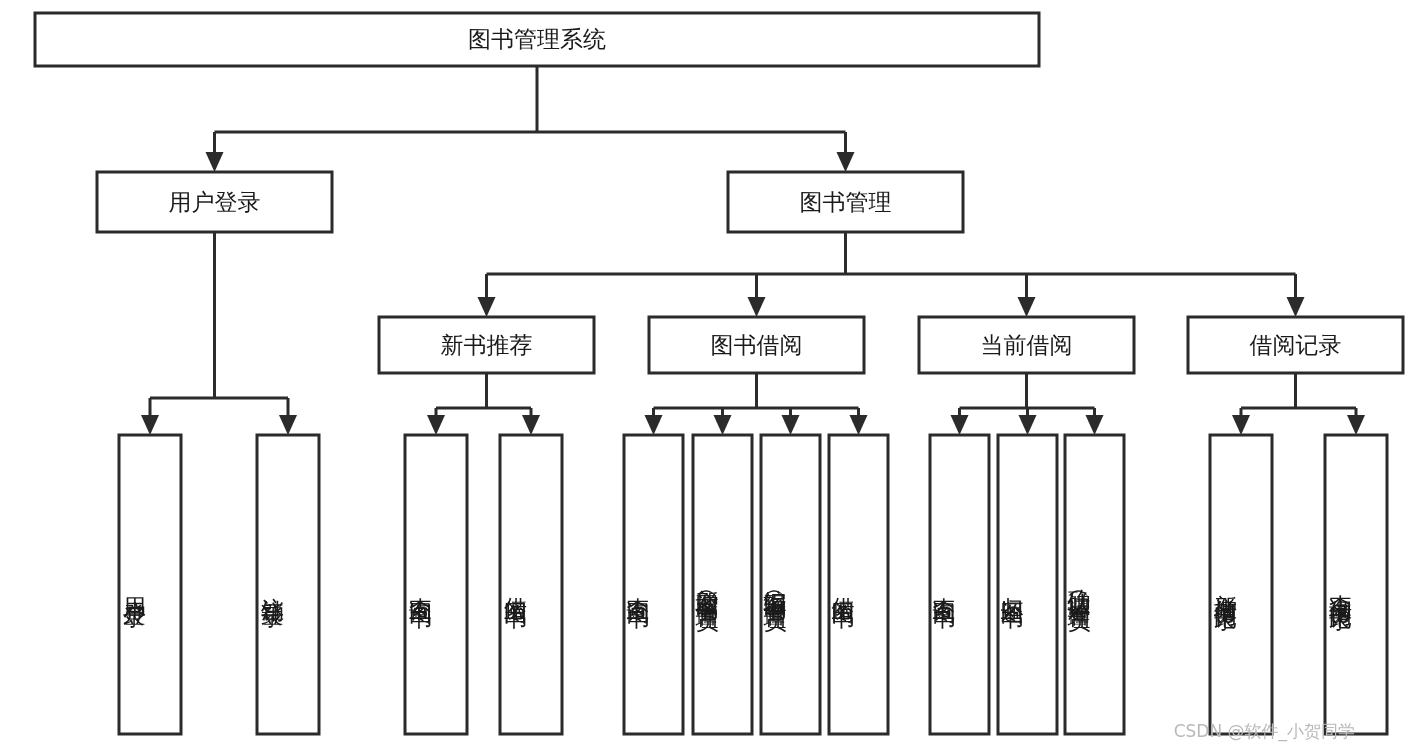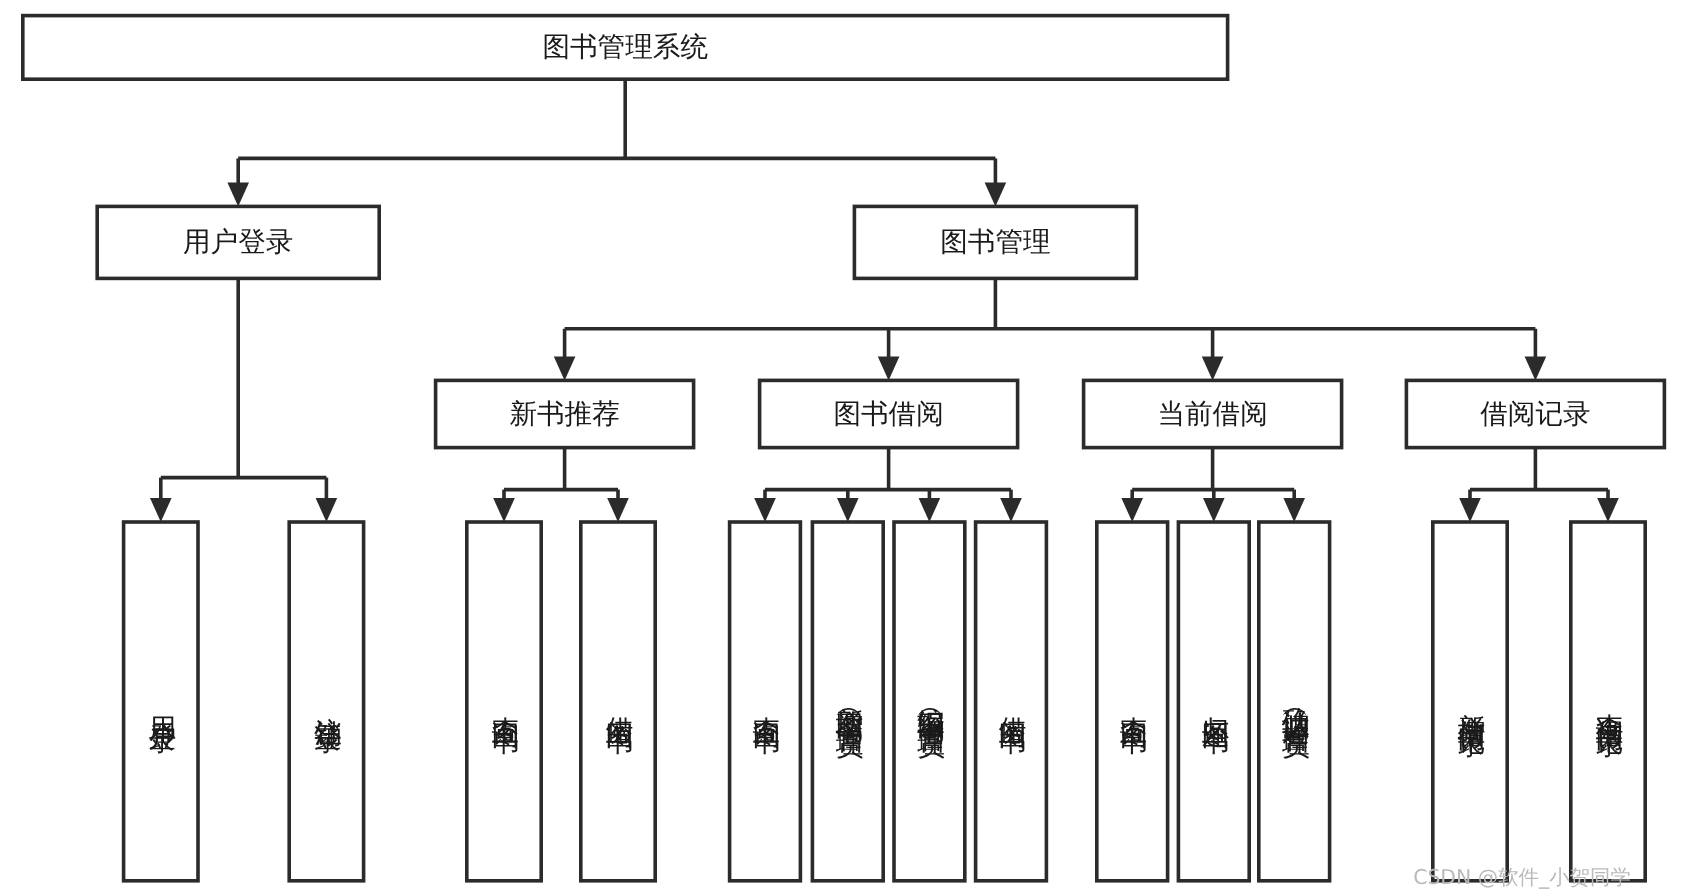--- a/index.html
+++ b/index.html
@@ -13,20 +13,21 @@
     font-family: "DejaVu Sans", "Liberation Sans", sans-serif;
     overflow: hidden;
     position: relative;
   }
   #diagram-root {
     position: absolute;
     left: 0;
     top: 0;
     width: 1365px;
     height: 747px;
+    padding-left: 16px;
   }
   svg#flow {
     display: block;
     width: 1405px;
     height: 747px;
   }
   .node-rect {
     fill: #ffffff;
     stroke: #2b2b2b;
     stroke-width: 3;
@@ -60,21 +61,21 @@
     text-orientation: upright;
     font-family: "DejaVu Sans", "Liberation Sans", sans-serif;
     font-size: 23px;
     line-height: 1.12;
     letter-spacing: 3px;
     color: #1a1a1a;
     white-space: nowrap;
   }
   #watermark {
     position: absolute;
-    right: 6px;
+    right: 26px;
     bottom: 4px;
     font-family: "DejaVu Sans", "Liberation Sans", sans-serif;
     font-size: 17px;
     color: #b9b9b9;
     white-space: nowrap;
     user-select: none;
   }
 </style>
 </head>
 <body>

